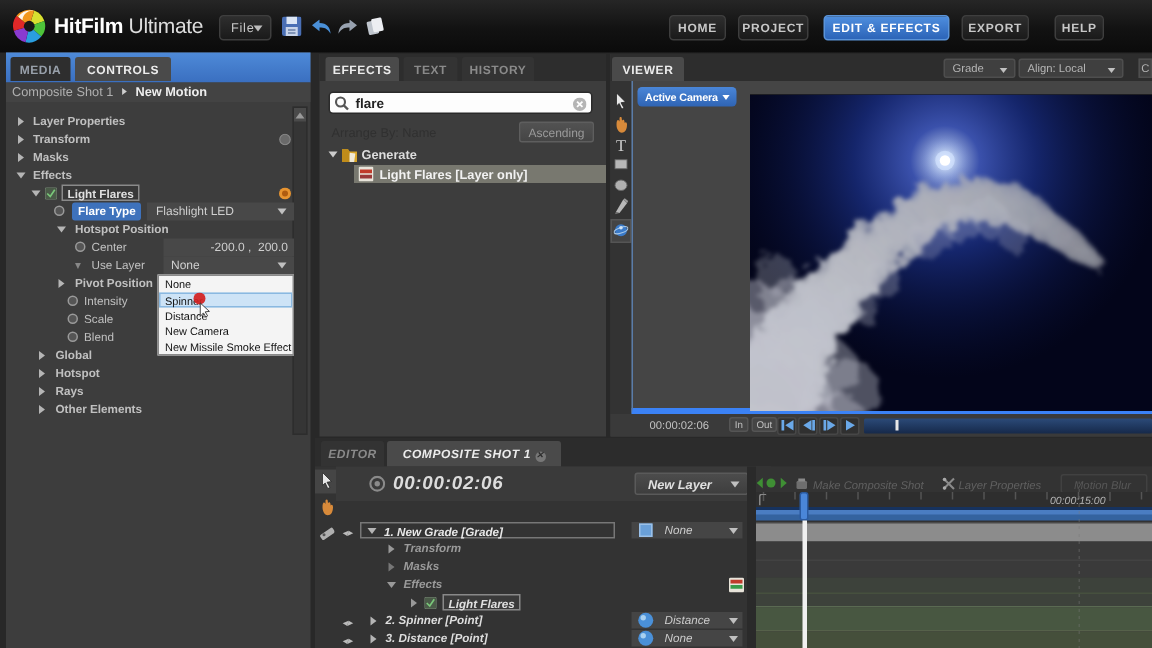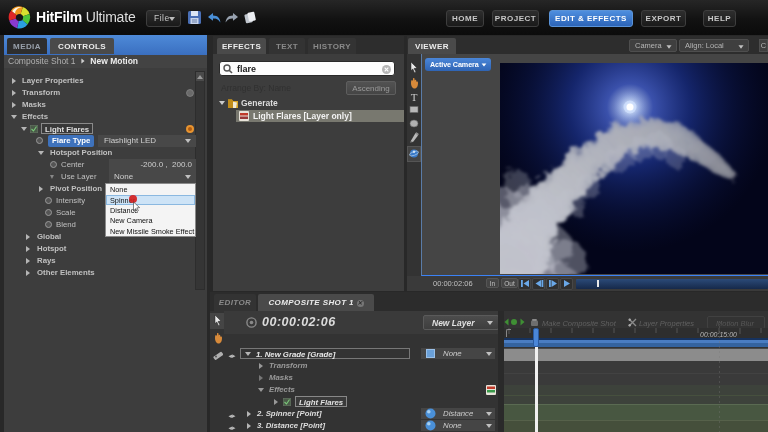--- a/index.html
+++ b/index.html
@@ -206,21 +206,21 @@
           <rect x="1" y="5.5" width="8" height="2.5" fill="#993939"></rect>
         </svg>
     <span class="abs" style="left:17px;font-size:8.5px;font-weight:bold;color:#f2f2f2;">Light Flares [Layer only]</span>
   </div>
 
 </div>
 
 <div class="abs" id="viewer" style="left:407px;top:36px;width:361px;height:255px;background:#3d3d3d;">
   <div class="abs" style="left:0;top:0;width:361px;height:18px;background:#2d2d2d;"></div>
   <div class="tab on" style="left:1px;top:2px;width:48px;">VIEWER</div>
-  <div class="abs" style="left:222px;top:3px;width:48px;height:13px;background:#3f3f3f;border:1px solid #4e4e4e;border-radius:2px;font-size:7.5px;color:#b5b5b5;line-height:12px;"><span style="margin-left:5px;">Camera</span><span class="dda" style="right:4px;top:5px;transform:scale(.85);"></span></div>
+  <div class="abs" style="left:222px;top:3px;width:48px;height:13px;background:#3f3f3f;border:1px solid #4e4e4e;border-radius:2px;font-size:7.5px;color:#b5b5b5;line-height:12px;"><span style="margin-left:5px;">Grade</span><span class="dda" style="right:4px;top:5px;transform:scale(.85);"></span></div>
   <div class="abs" style="left:272px;top:3px;width:70px;height:13px;background:#3f3f3f;border:1px solid #4e4e4e;border-radius:2px;font-size:7.5px;color:#b5b5b5;line-height:12px;"><span style="margin-left:5px;">Align: Local</span><span class="dda" style="right:4px;top:5px;transform:scale(.85);"></span></div>
   <div class="abs" style="left:352px;top:3px;width:9px;height:13px;background:#3f3f3f;border:1px solid #4e4e4e;font-size:7.5px;color:#b5b5b5;line-height:12px;text-align:center;">C</div>
 
   <div class="abs" id="vtools" style="left:0;top:18px;width:14px;height:237px;background:#333;">
     <svg class="abs" style="left:2px;top:8px" width="10" height="11" viewBox="0 0 10 11">
           <path d="M2 0 L8 6 L5 6.5 L7 10 L5.5 10.7 L3.8 7 L2 8.6 Z" fill="#e8e8e8" stroke="#222" stroke-width=".5"></path>
         </svg>
     <svg class="abs" style="left:2px;top:24px" width="10" height="11" viewBox="0 0 10 11">
           <path d="M2 5 C2 2 3 1 4 3 L4 1 C4 -.5 5.5 -.5 5.5 1 L5.7 2.5 C6 1.5 7.3 1.6 7.3 3 L7.5 4 C8 3.2 9 3.5 9 5 C9 8 8 10.5 5.5 10.5 C3.5 10.5 2 8 2 5Z" fill="#d88a3a"></path>
         </svg>
@@ -239,21 +239,21 @@
           <path d="M6.5 1 L9 3.5 L9.8 2 L7.5 .2Z" fill="#999"></path>
         </svg>
     <div class="abs" style="left:0px;top:92px;width:14px;height:16px;background:#444;border:1px solid #555;"></div>
     <svg class="abs" style="left:2px;top:94px" width="10" height="11" viewBox="0 0 10 11">
           <circle cx="5" cy="5.5" r="4" fill="#3a7ac8"></circle>
           <ellipse cx="5" cy="5.5" rx="4.8" ry="1.8" fill="none" stroke="#a8c8e8" stroke-width=".7" transform="rotate(-20 5 5.5)"></ellipse>
           <circle cx="5" cy="3.8" r="1.2" fill="#cfe2f5"></circle>
         </svg>
   </div>
 
-  <div class="abs" style="left:14px;top:18px;width:347px;height:222px;background:#454545;border-left:1px solid #5a7ca8;border-bottom:1px solid #3b82f6;">
+  <div class="abs" style="left:14px;top:18px;width:347px;height:222px;background:#454545;border-left:1px solid #5a7ca8;border-bottom:4px solid #3b82f6;">
 
     <div class="abs" style="left:78px;top:9px;width:269px;height:211px;background:#000;overflow:hidden;" id="video">
       <svg width="269" height="211" viewBox="0 0 269 211">
         <defs>
           <radialGradient id="glow">
             <stop offset="0%" stop-color="#f2f6ff" stop-opacity="1"></stop>
             <stop offset="5%" stop-color="#bcd0fa" stop-opacity=".95"></stop>
             <stop offset="16%" stop-color="#4a66d4" stop-opacity=".85"></stop>
             <stop offset="42%" stop-color="#1e3695" stop-opacity=".72"></stop>
             <stop offset="72%" stop-color="#101f60" stop-opacity=".4"></stop>

